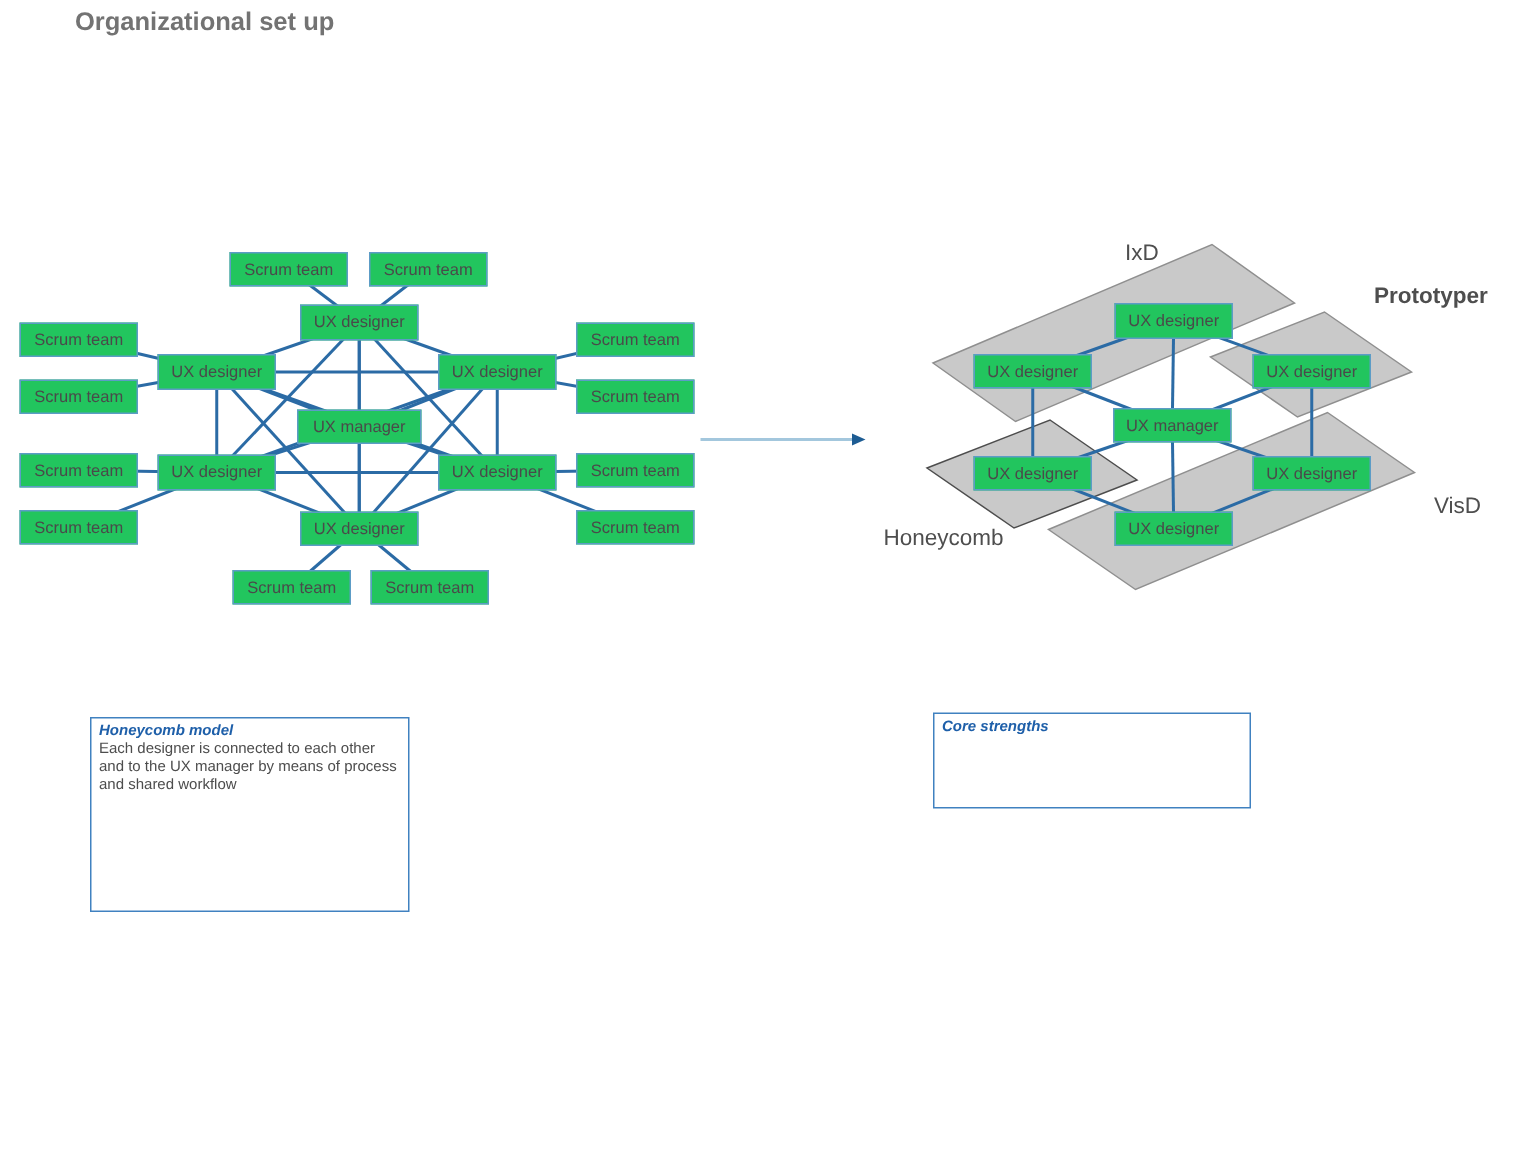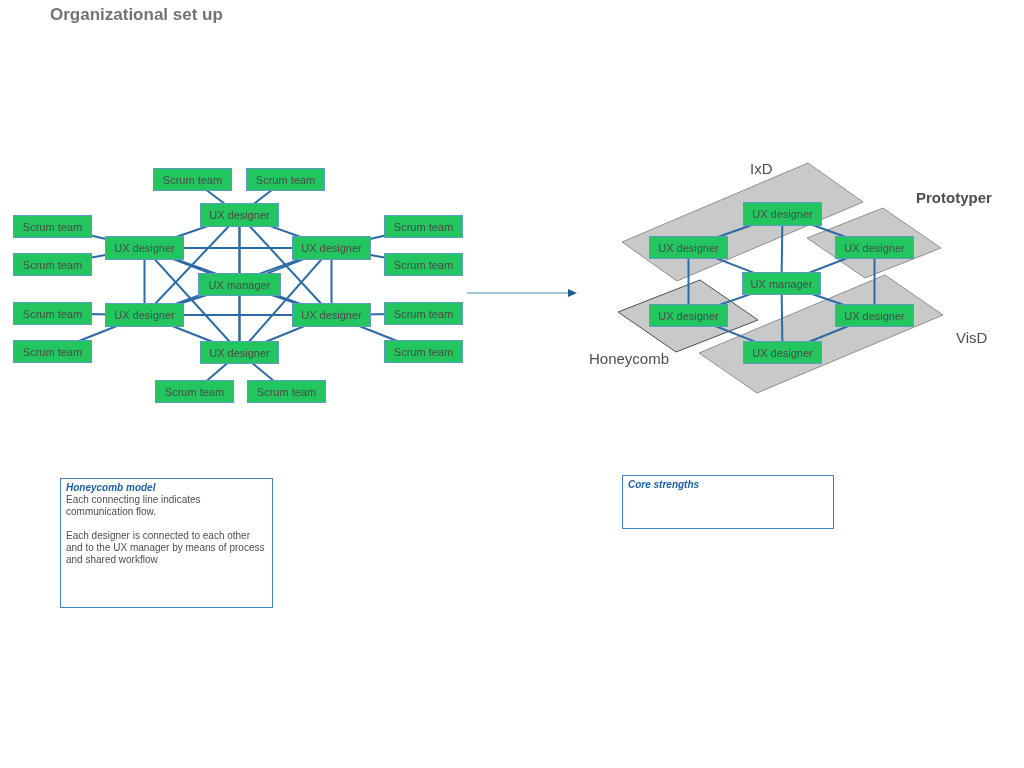--- a/index.html
+++ b/index.html
@@ -20,21 +20,21 @@
   .plane-label { position:absolute; color:#4e4e4e; white-space:nowrap; }
   .note {
     position:absolute; box-sizing:border-box; background:#ffffff;
     border:1px solid #4081c0; padding:3px 5px 4px 5px;
     font-size:10px; line-height:12px; color:#4d4d4d;
   }
   .note-heading { font-weight:bold; font-style:italic; color:#1e5fa9; }
   .note-body p { margin:0 0 12px 0; }
   .note-body p:last-child { margin-bottom:0; }
   #note-honeycomb { left:12px;  top:478px; width:213px; height:130px;margin-left:48px; }
-  #note-core      { left:622px; top:475px; width:212px; height:54px; }
+  #note-core      { left:622px; top:475px; width:212px; height:64px; }
 </style>
 </head>
 <body>
 
 <div id="page">
   <div id="page-title">Organizational set up</div>
 
   <svg id="diagram-svg" width="1024" height="768">
       <polygon points="808,163 863,202 677,281 622,242" fill="#c9c9c9" stroke="#8f8f8f" stroke-width="1"></polygon>
       <polygon points="883,208 941,248 865,278 807,238" fill="#c9c9c9" stroke="#8f8f8f" stroke-width="1"></polygon>
@@ -118,21 +118,20 @@
       <div class="node" style="left: 743px; top: 341px; width: 79px; height: 23px; border: 1.5px solid rgb(92, 156, 198); color: rgb(74, 74, 74);">UX designer</div>
       <div class="plane-label" style="left: 750px; top: 160px; font-size: 15px; text-align: center;">IxD</div>
       <div class="plane-label" style="left: 916px; top: 189px; font-size: 15px; font-weight: bold;">Prototyper</div>
       <div class="plane-label" style="left: 956px; top: 329px; font-size: 15px;">VisD</div>
       <div class="plane-label" style="left: 589px; top: 350px; font-size: 15px;">Honeycomb</div>
     </div>
 
   <div class="note" id="note-honeycomb">
     <div class="note-heading">Honeycomb model</div>
     <div class="note-body">
-        <p>Each connecting line indicates communication flow.</p>
         <p>Each designer is connected to each other and to the UX manager by means of process and shared workflow</p>
       </div>
   </div>
 
   <div class="note" id="note-core">
     <div class="note-heading">Core strengths</div>
   </div>
 </div>
 
 </body></html>

